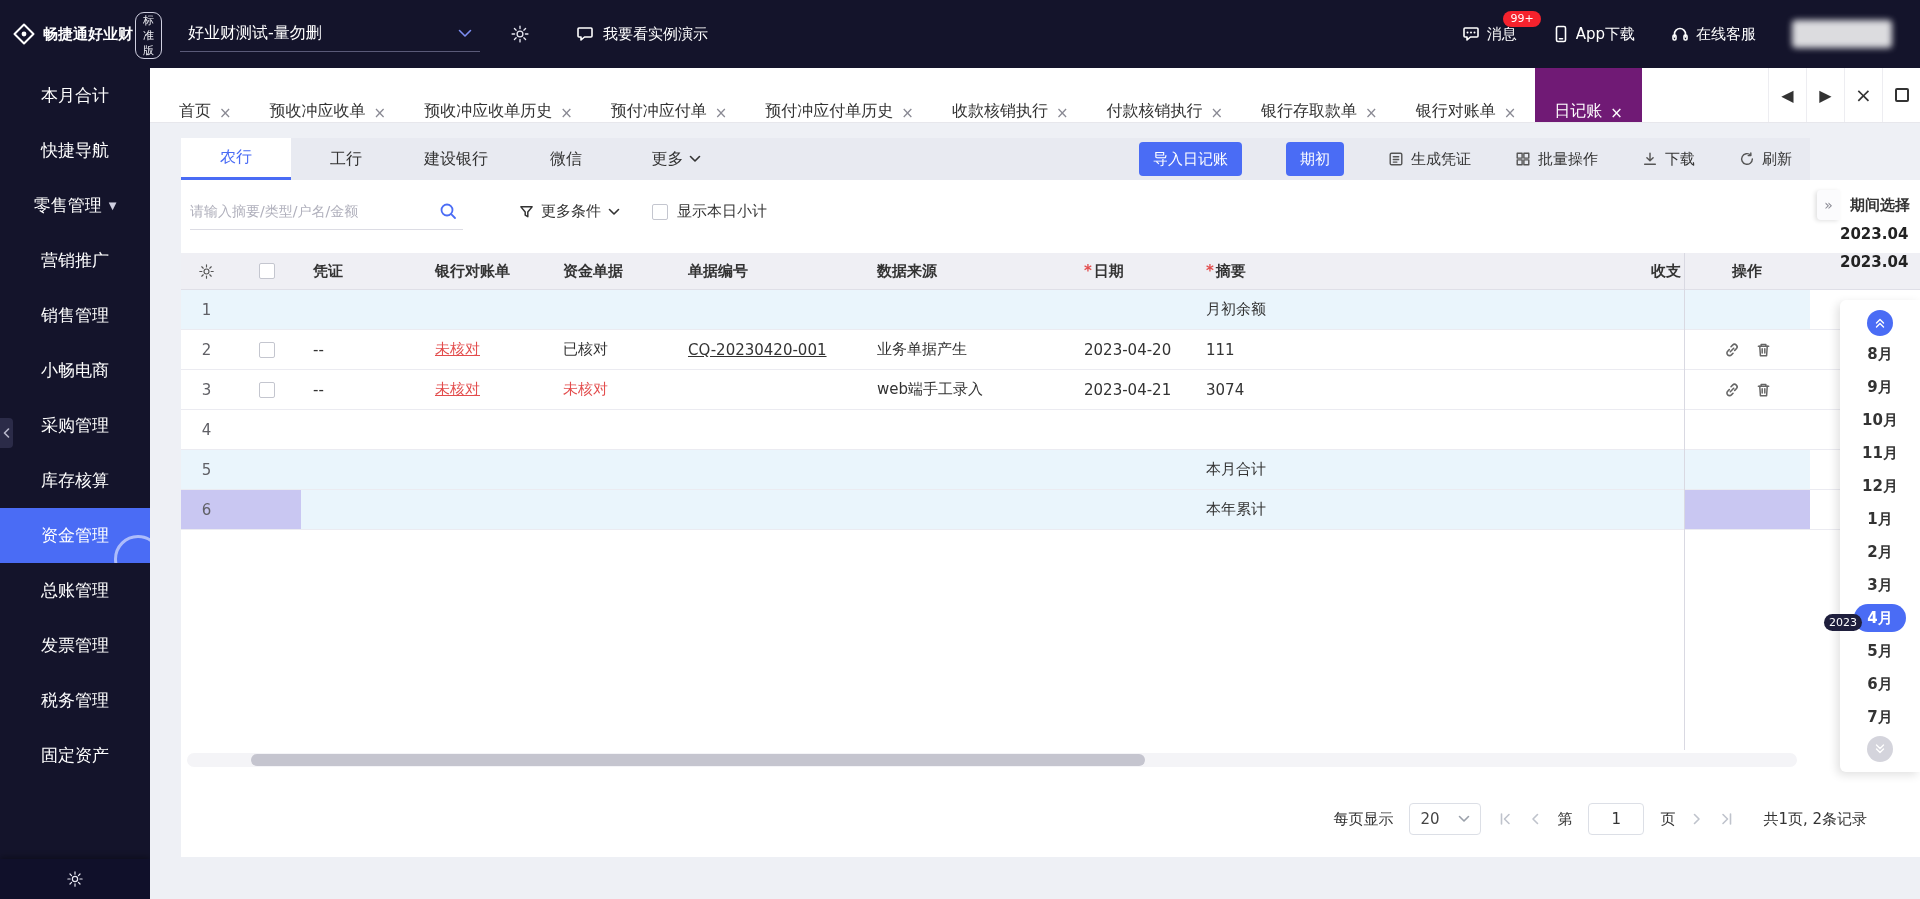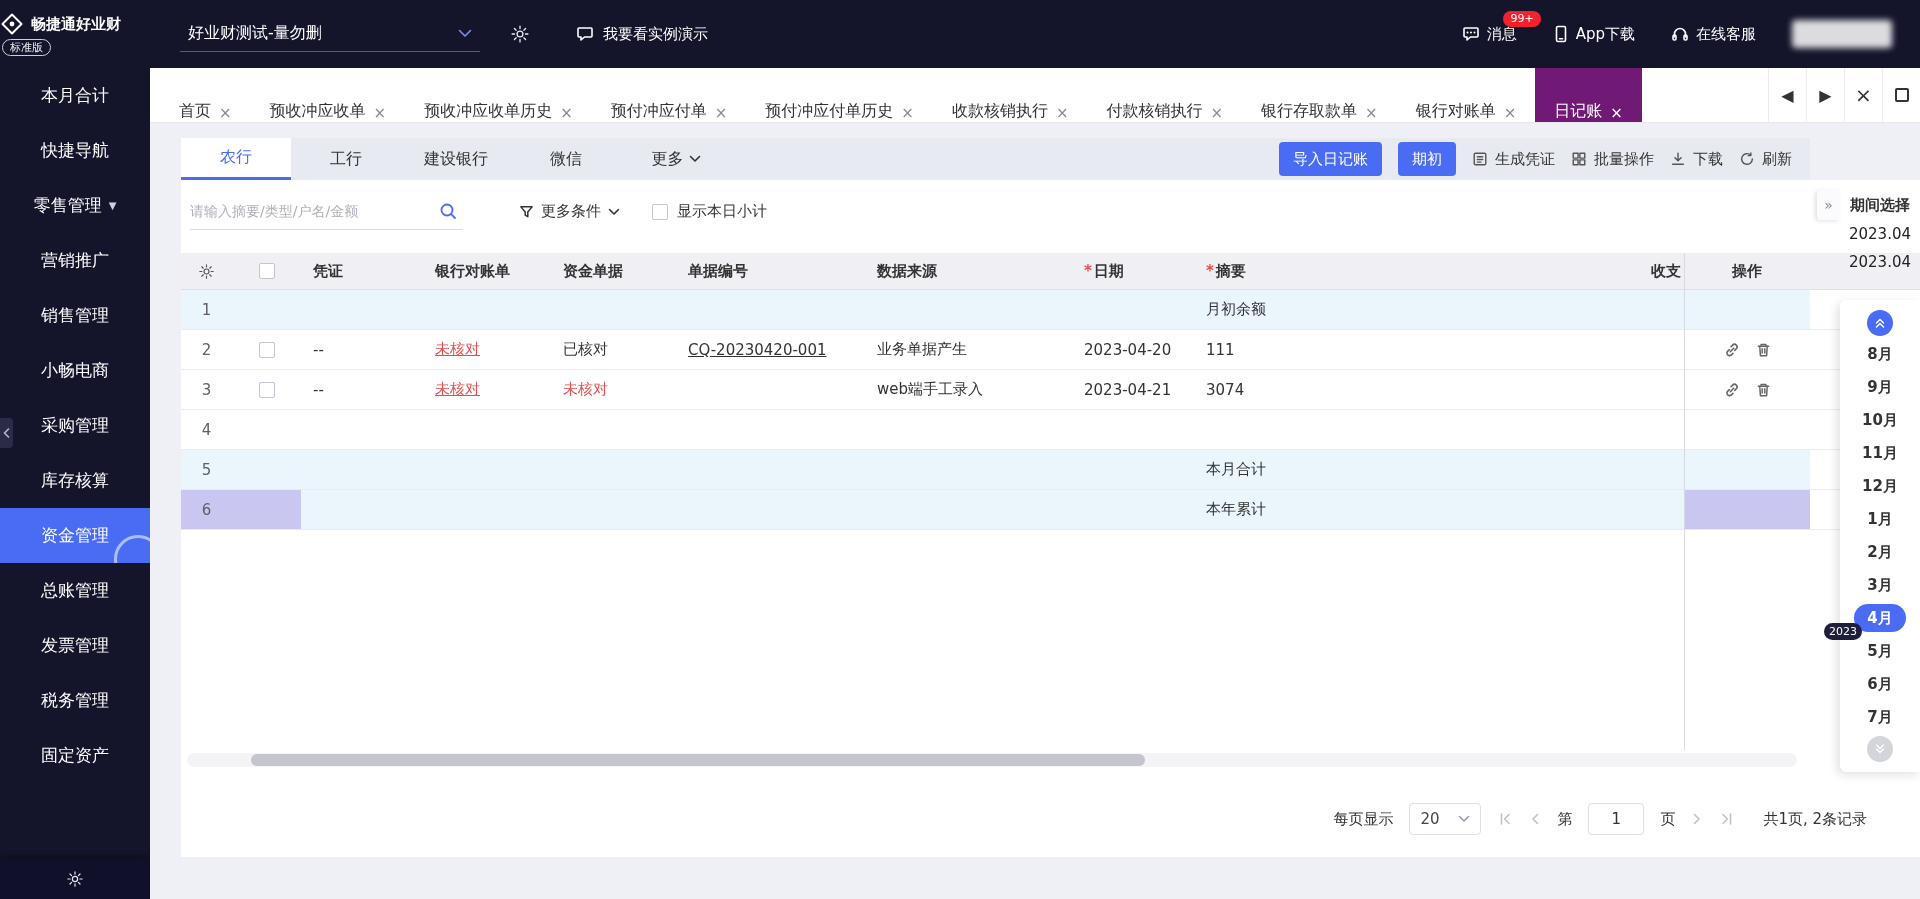--- a/index.html
+++ b/index.html
@@ -4,21 +4,21 @@
 <style>
   * { margin:0; padding:0; box-sizing:border-box; }
   html,body { width:1920px; height:899px; overflow:hidden; }
   body { font-family:"DejaVu Sans","Liberation Sans",sans-serif; background:#eef0f5; color:#333; }
   svg.ic { fill:none; stroke:currentColor; stroke-width:1.6; stroke-linecap:round; stroke-linejoin:round; display:block; }
 
   .app { width:1920px; height:899px; display:flex; flex-direction:column; position:relative; }
 
   
   .topbar { height:68px; background:#14142b; color:#fff; display:flex; align-items:center; flex-shrink:0; }
-  .logo-block { width:158px; display:flex; flex-direction:column; justify-content:center; }
+  .logo-block { width:158px; padding-left:16px; display:flex; justify-content:center; }
   .logo-row { display:flex; align-items:center; gap:7px; }
   .logo-title { font-size:15px; font-weight:bold; white-space:nowrap; }
   .logo-badge { margin-top:3px; margin-left:2px; align-self:flex-start; font-size:11px; color:#f0f0f5; border:1px solid #cfcfe0; border-radius:9px; padding:0 7px; line-height:15px; }
   .org-select { margin-left:22px; width:300px; height:36px; border-bottom:1px solid #5a5a78; display:flex; align-items:center; justify-content:space-between; padding:0 8px; font-size:16px; cursor:pointer; }
   .org-select .chev { color:#7d8ef2; }
   .topbar-gear { margin-left:30px; color:#e8e8f2; cursor:pointer; }
   .demo { margin-left:46px; display:flex; align-items:center; gap:9px; font-size:15px; cursor:pointer; }
   .top-spacer { flex:1; }
   .top-right { display:flex; align-items:center; gap:36px; padding-right:28px; }
   .top-item { display:flex; align-items:center; gap:7px; font-size:15px; cursor:pointer; position:relative; }
@@ -44,21 +44,21 @@
   .side-item .caret { font-size:10px; color:#cfcfe0; }
   .side-item.active { background:#4a6cf5; overflow:hidden; }
   .side-item.active::after { content:''; position:absolute; right:-12px; bottom:-20px; width:42px; height:42px; border:3px solid rgba(255,255,255,.55); border-radius:50%; }
   .side-footer { position:absolute; bottom:0; left:0; width:150px; height:40px; background:#10102a; display:flex; align-items:center; justify-content:center; color:#e8e8f2; box-shadow:0 -2px 6px rgba(0,0,0,.35); }
   .left-collapse { position:absolute; left:0; top:418px; width:13px; height:30px; background:#2b2b48; color:#b9b9cc; border-radius:0 4px 4px 0; display:flex; align-items:center; justify-content:center; z-index:6; cursor:pointer; }
 
   
   .subtab-row { margin:15px 0 0 31px; width:1629px; height:42px; background:#e8eaf1; display:flex; align-items:center; flex-shrink:0; }
   .subtab { width:110px; height:42px; display:flex; align-items:center; justify-content:center; gap:5px; font-size:16px; color:#333; cursor:pointer; }
   .subtab.active { background:#fff; color:#4a6cf5; border-bottom:3px solid #4a6cf5; }
-  .strip-actions { margin-left:auto; display:flex; align-items:center; gap:16px; padding-right:18px; }
+  .strip-actions { margin-left:auto; display:flex; align-items:center; gap:44px; padding-right:18px; }
   .btn-primary { height:34px; background:#4a6cf5; color:#fff; border:none; border-radius:4px; padding:0 14px; font-size:15px; font-family:inherit; cursor:pointer; }
   .txt-btn { display:flex; align-items:center; gap:7px; font-size:15px; color:#333; cursor:pointer; background:none; border:none; font-family:inherit; }
   .txt-btn .ic { color:#555; }
 
   
   .card { margin-left:31px; width:1766px; height:677px; background:#fff; position:relative; padding-top:10px; flex-shrink:0; }
   .filter-row { height:43px; display:flex; align-items:center; padding-left:9px; }
   .search-box { width:273px; height:36px; border-bottom:1px solid #dcdce4; display:flex; align-items:center; }
   .search-box input { flex:1; border:none; outline:none; font-size:14px; color:#666; font-family:inherit; background:transparent; }
   .search-box input::placeholder { color:#b0b0bc; }
@@ -93,28 +93,28 @@
   .pp-select { width:72px; height:32px; border:1px solid #dcdfe6; border-radius:4px; display:flex; align-items:center; justify-content:space-between; padding:0 10px; cursor:pointer; color:#444; }
   .pp-select .chev { color:#9aa0aa; }
   .pg-ic { color:#bfc3cc; cursor:pointer; display:flex; align-items:center; }
   .page-input { width:56px; height:32px; border:1px solid #dcdfe6; border-radius:4px; text-align:center; font-size:15px; font-family:inherit; color:#333; outline:none; }
   .total-text { margin-left:12px; }
 
   
   .period-panel { position:absolute; right:0; top:190px; width:80px; z-index:8; }
   .collapse-handle { position:absolute; left:-23px; top:0; width:23px; height:30px; background:#fbfbfd; border-radius:4px 0 0 4px; box-shadow:-2px 1px 4px rgba(0,0,0,.12); color:#8a8a94; font-size:14px; display:flex; align-items:center; justify-content:center; cursor:pointer; }
   .pp-title { font-size:15px; font-weight:bold; color:#333; text-align:center; height:30px; line-height:30px; }
-  .pp-date { font-size:15px; font-weight:normal; color:#222; text-align:center; height:28px; line-height:28px; }
+  .pp-date { font-size:15px; font-weight:bold; color:#222; height:28px; line-height:28px; }
   .months-panel { margin-top:24px; width:80px; background:#fff; border-radius:6px 0 0 6px; box-shadow:-3px 3px 10px rgba(0,0,0,.12); padding:8px 0; position:relative; }
   .mnav { width:26px; height:26px; border-radius:50%; margin:2px auto; display:flex; align-items:center; justify-content:center; color:#fff; cursor:pointer; }
   .mnav.up { background:#4a6cf5; }
   .mnav.down { background:#d4d4dc; }
   .month { height:33px; display:flex; align-items:center; justify-content:center; font-size:15px; font-weight:bold; color:#333; cursor:pointer; }
   .month.active { width:52px; height:28px; margin:2px auto 3px; background:#4a6cf5; color:#fff; border-radius:14px; }
-  .year-badge { position:absolute; left:-16px; top:323px; width:38px; height:17px; background:#1f1f3d; color:#fff; font-size:11px; line-height:17px; text-align:center; border-radius:9px; z-index:9; }
+  .year-badge { position:absolute; left:-16px; top:314px; width:38px; height:17px; background:#1f1f3d; color:#fff; font-size:11px; line-height:17px; text-align:center; border-radius:9px; z-index:9; }
 </style>
 </head>
 <body>
 
 <div class="app">
 
   <header class="topbar">
     <div class="logo-block">
       <div class="logo-row">
         <span>

